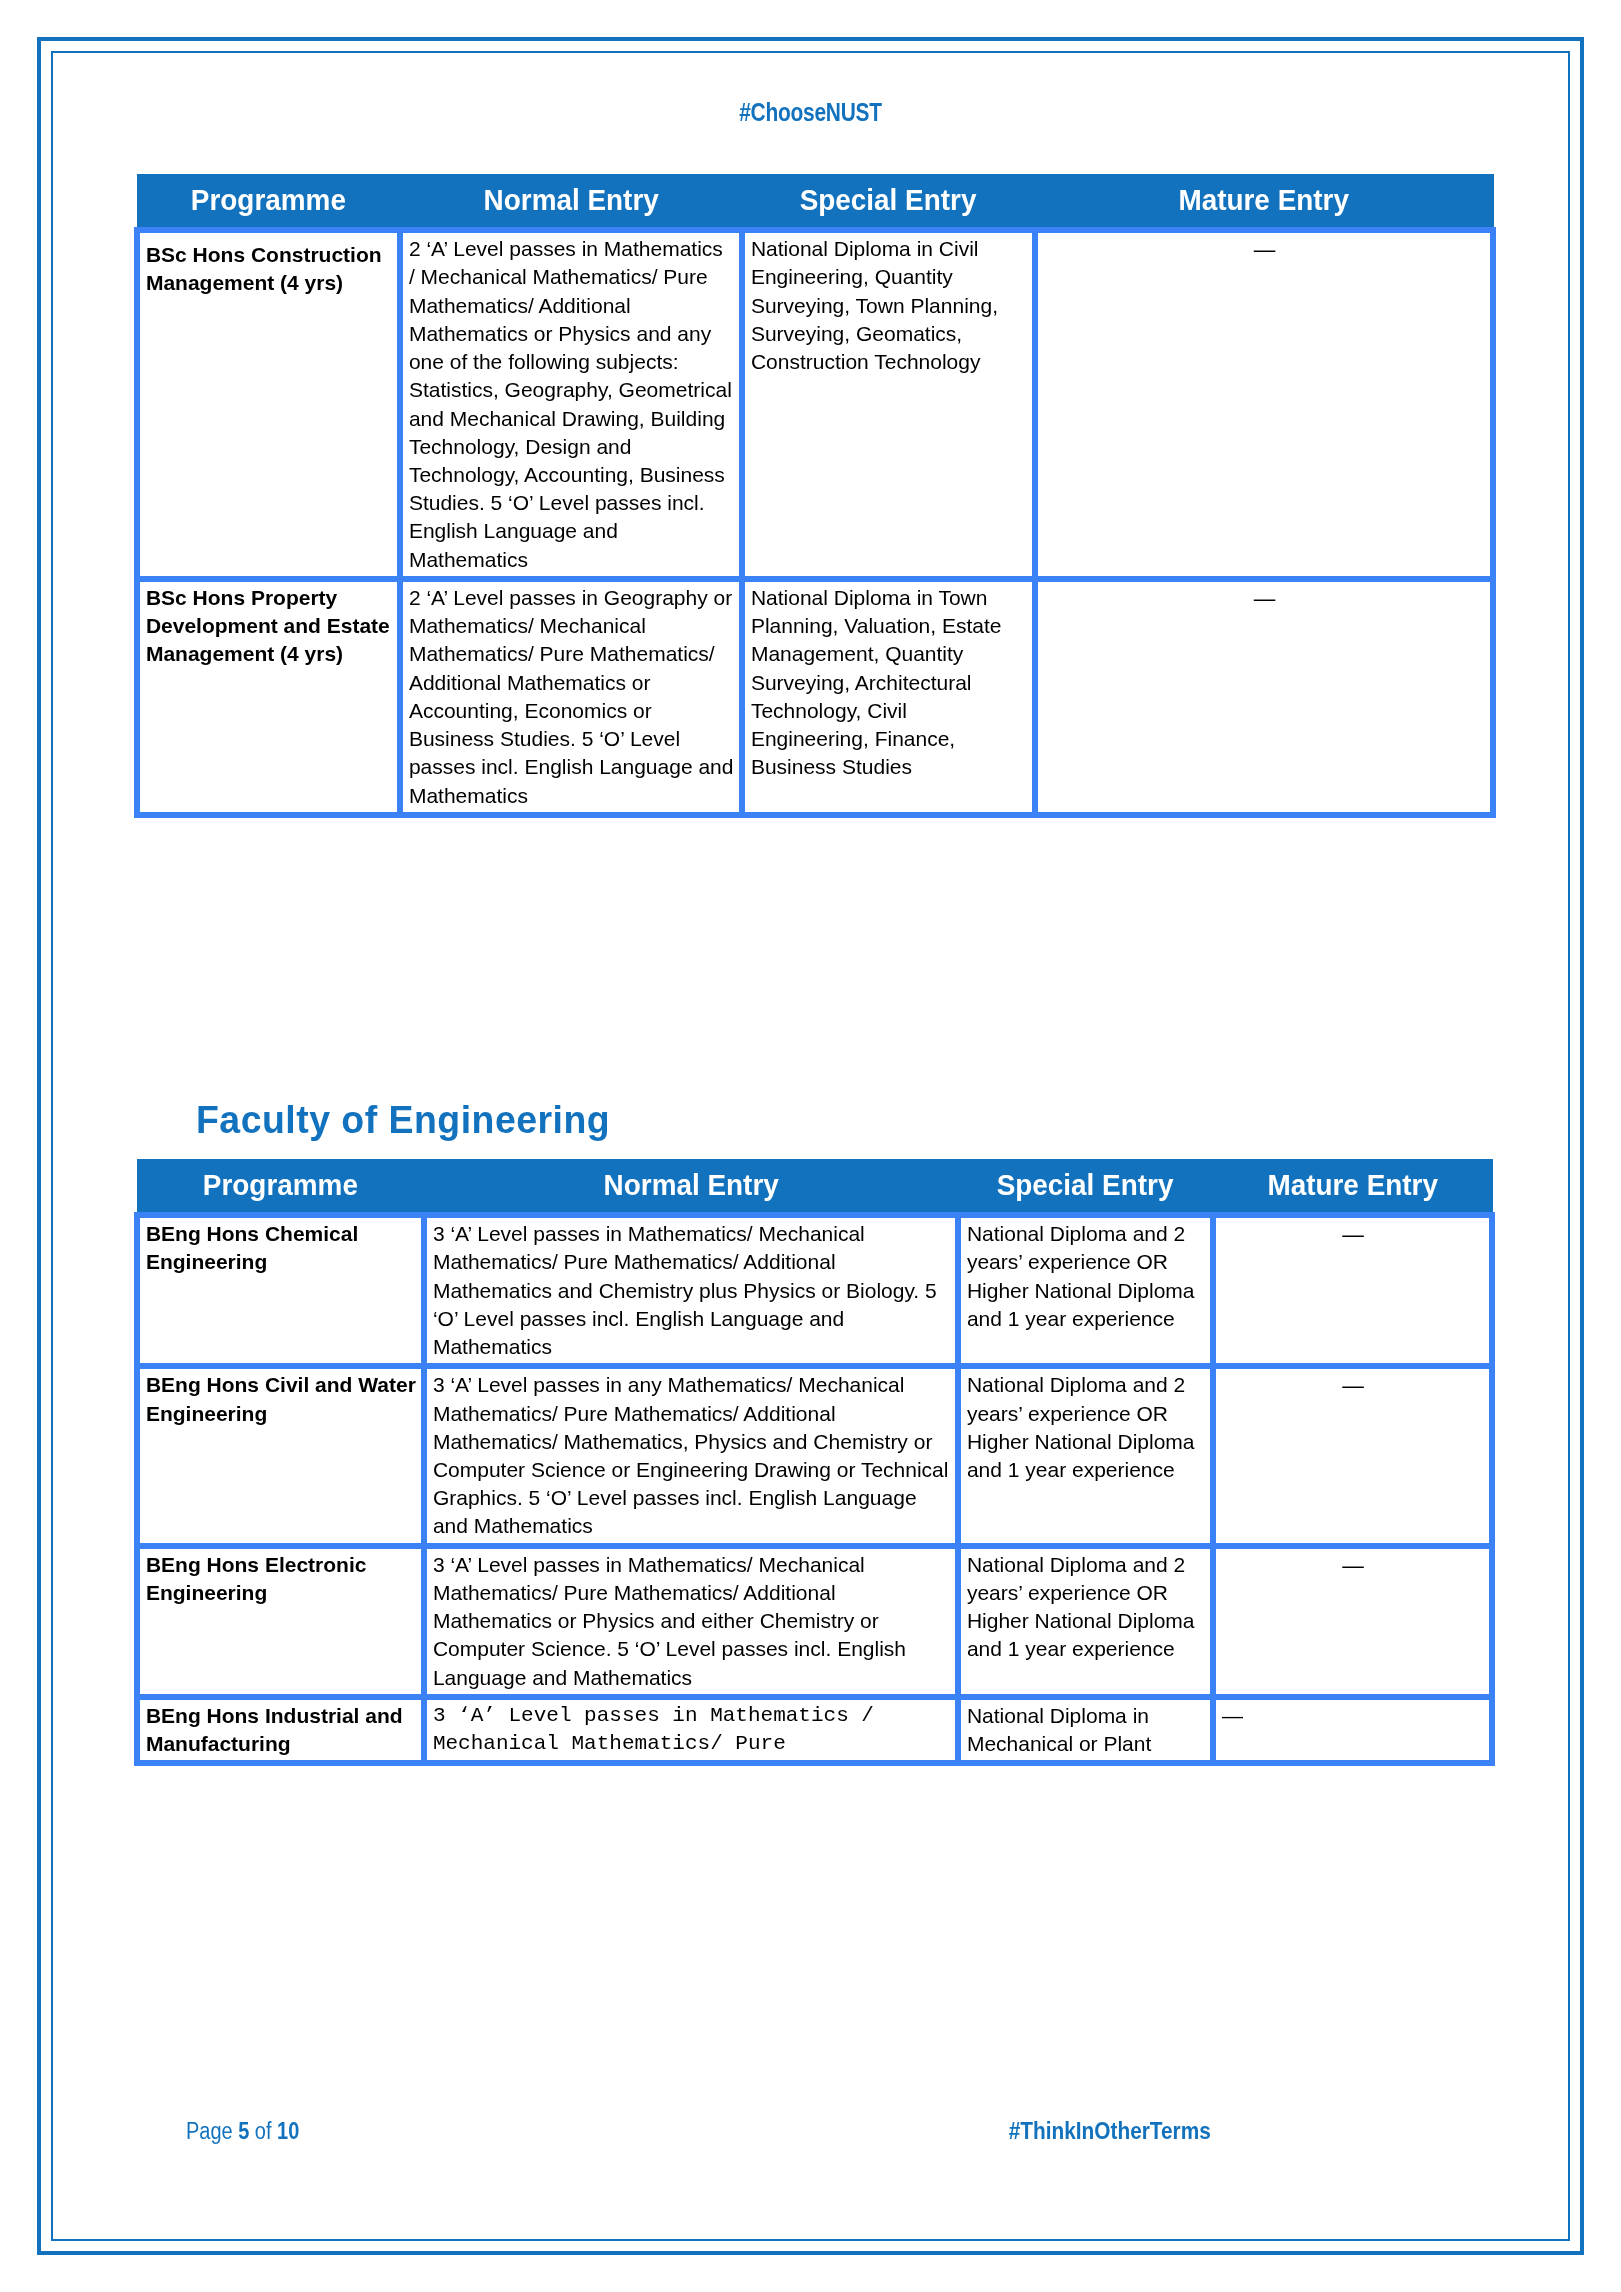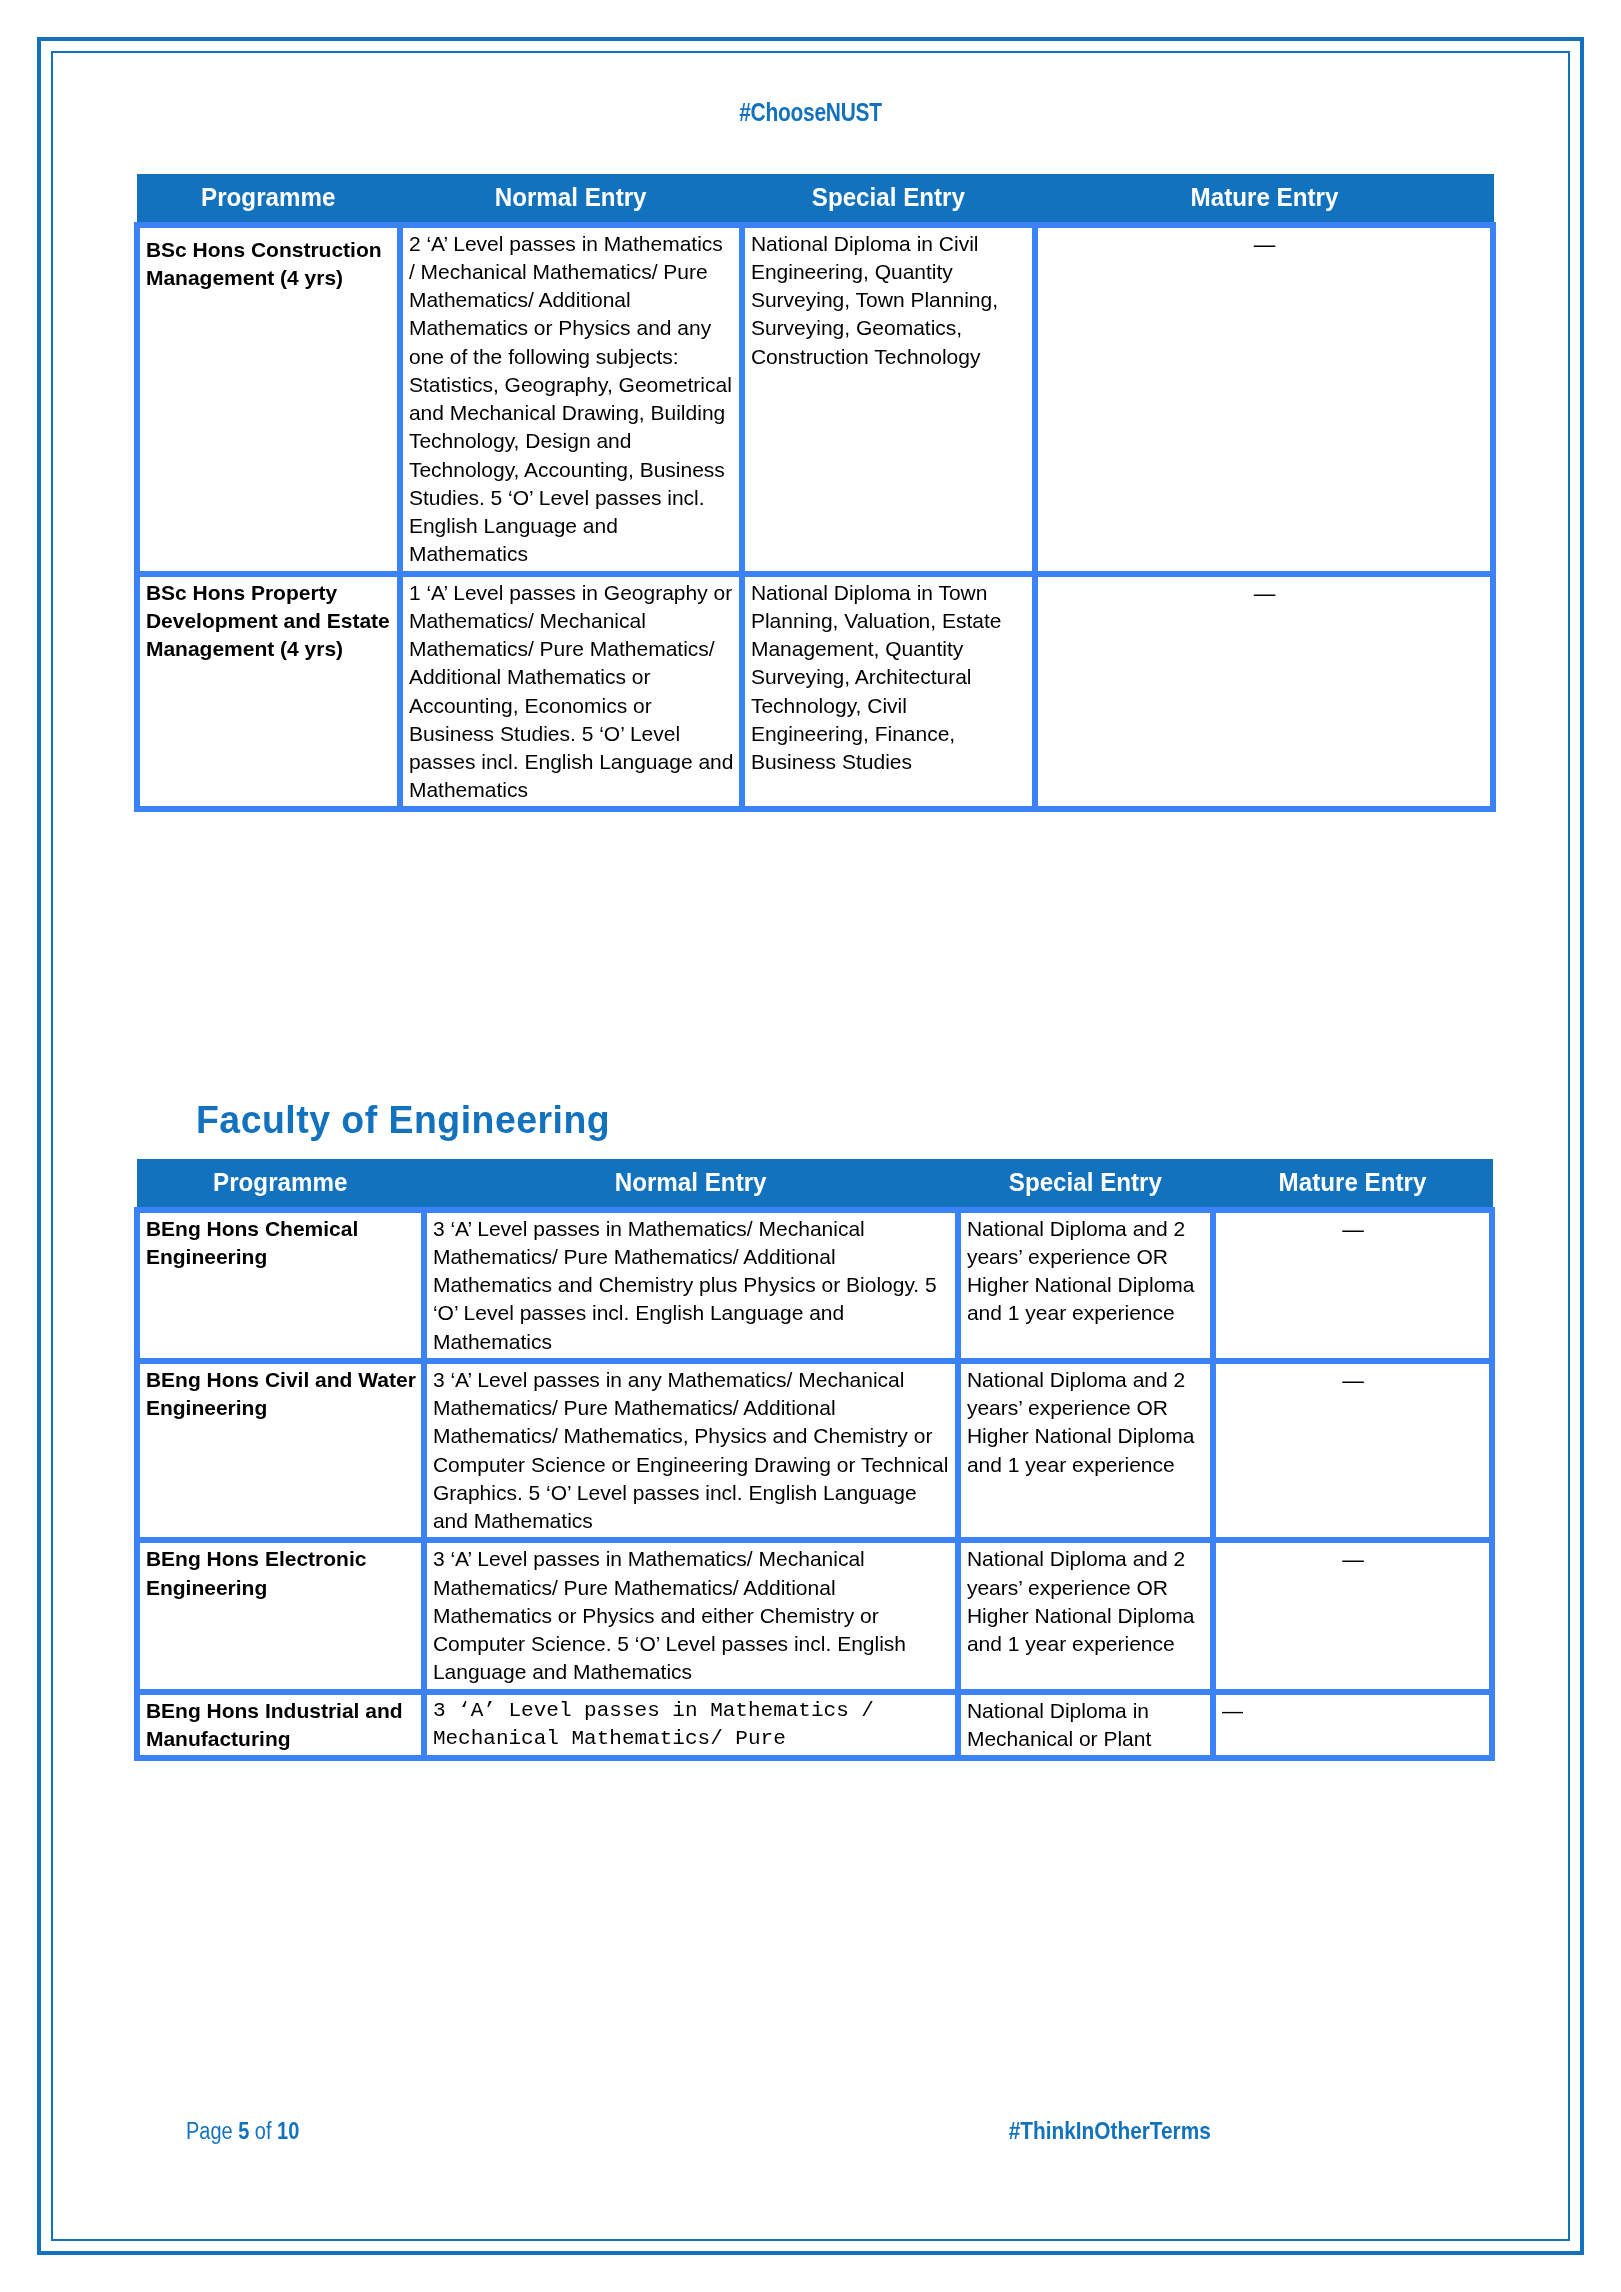--- a/index.html
+++ b/index.html
@@ -60,21 +60,21 @@
     border: 6px solid #3b82f6;
     vertical-align: top;
     padding: 2px 4.9px 2px 5.9px;
     word-wrap: break-word;
   }
   .tbl thead th {
     background: #1272bd;
     border: 1px solid #1272bd;
     color: #ffffff;
     font-weight: bold;
-    font-size: 26px;
+    font-size: 30px;
     text-align: center;
     padding: 4.9px 3.9px 6.9px 3.9px;
     font-family: "Liberation Sans Narrow", "Liberation Sans", sans-serif;
     transform: none;
     letter-spacing: 0px;
   }
   .tbl thead th span.hdr { display:inline-block; transform: scaleX(0.93); }
 
   .prog { font-weight: bold; vertical-align: middle; }
   .mid  { vertical-align: middle; }
@@ -153,21 +153,21 @@
     </thead>
     <tbody>
       <tr>
         <td class="prog" style="padding-top:7.8px;">BSc Hons Construction Management (4 yrs)</td>
         <td>2 ‘A’ Level passes in Mathematics / Mechanical Mathematics/ Pure Mathematics/ Additional Mathematics or Physics and any one of the following subjects: Statistics, Geography, Geometrical and Mechanical Drawing, Building Technology, Design and Technology, Accounting, Business Studies. 5 ‘O’ Level passes incl. English Language and Mathematics</td>
         <td class="mid">National Diploma in Civil Engineering, Quantity Surveying, Town Planning, Surveying, Geomatics, Construction Technology</td>
         <td class="dash">—</td>
       </tr>
       <tr>
         <td class="prog mid">BSc Hons Property Development and Estate Management (4 yrs)</td>
-        <td>1 ‘A’ Level passes in Geography or Mathematics/ Mechanical Mathematics/ Pure Mathematics/ Additional Mathematics or Accounting, Economics or Business Studies. 5 ‘O’ Level passes incl. English Language and Mathematics</td>
+        <td>2 ‘A’ Level passes in Geography or Mathematics/ Mechanical Mathematics/ Pure Mathematics/ Additional Mathematics or Accounting, Economics or Business Studies. 5 ‘O’ Level passes incl. English Language and Mathematics</td>
         <td class="mid">National Diploma in Town Planning, Valuation, Estate Management, Quantity Surveying, Architectural Technology, Civil Engineering, Finance, Business Studies</td>
         <td class="dash">—</td>
       </tr>
     </tbody>
   </table>
 
   <div class="section-heading">Faculty of Engineering</div>
 
   <table class="tbl" id="table2">
     <colgroup>

